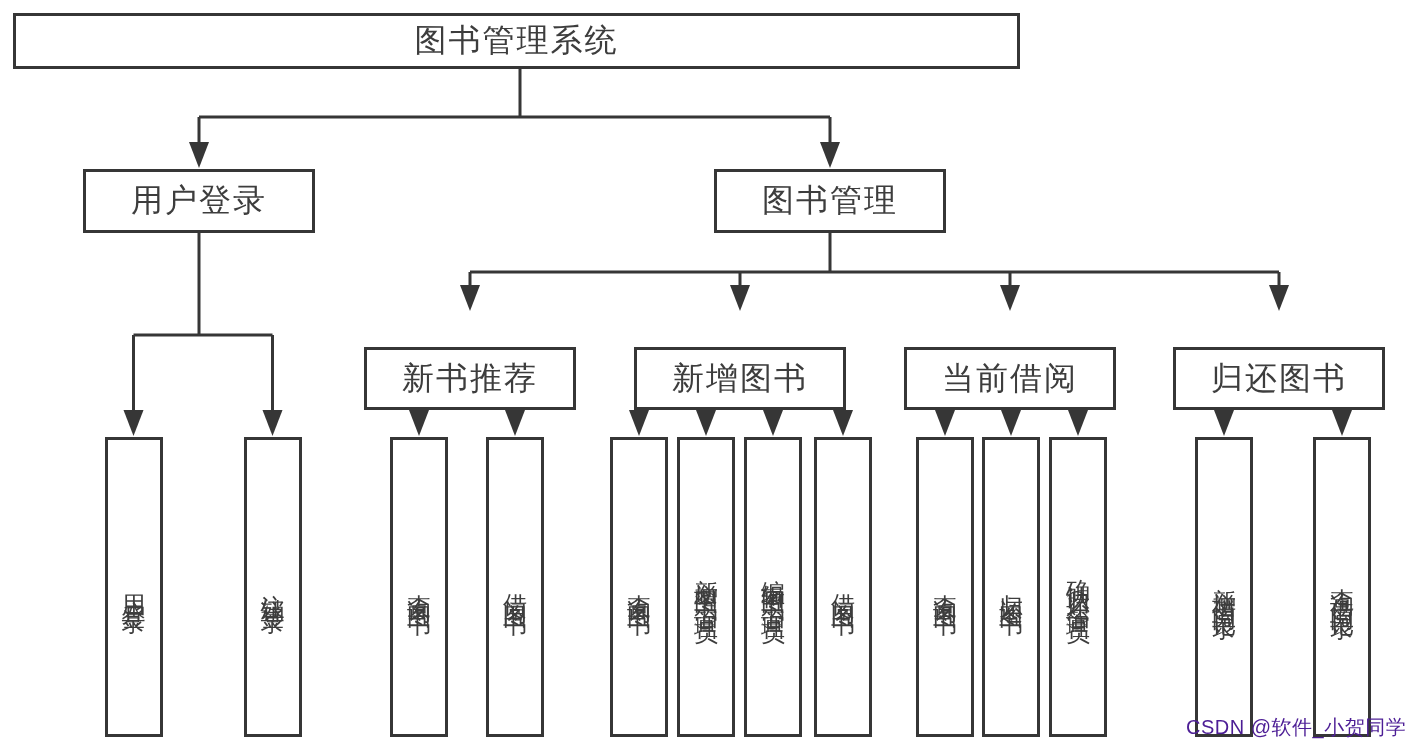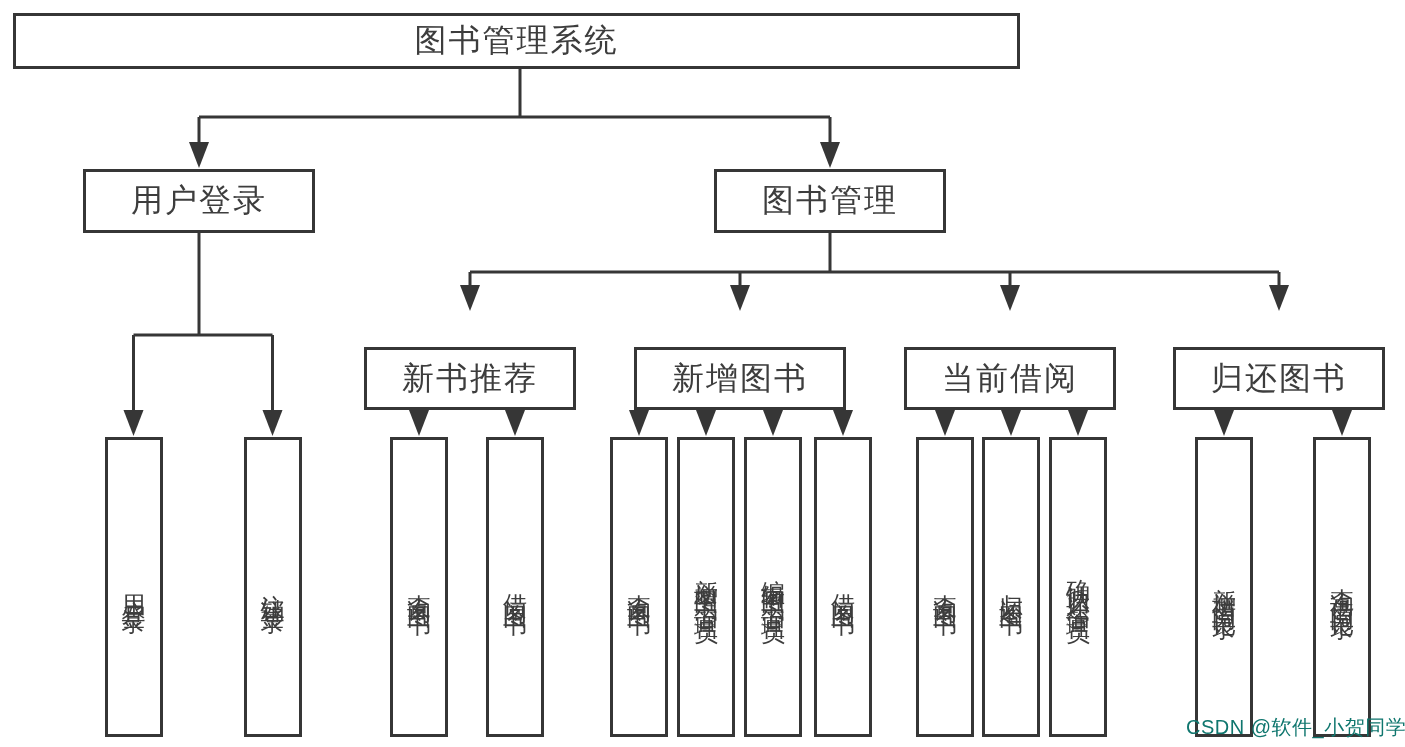--- a/index.html
+++ b/index.html
@@ -17,21 +17,21 @@
   .root  { left:13px;  top:13px;  width:1007px; height:56px; }
   .lvl1  { top:169px; width:232px; height:64px; }
   .lvl2  { top:312px; width:212px; height:63px;margin-top:35px; }
   .leaf  { top:437px; width:58px;  height:300px; }
   .vtext {
     writing-mode:vertical-rl; text-orientation:mixed;
     font-size:24px; letter-spacing:6px; white-space:nowrap;
   }
   .watermark {
     position:absolute; left:1186px; top:714px; z-index:3;
-    font-size:20px; color:#0f766e; letter-spacing:0.5px; white-space:nowrap;
+    font-size:20px; color:#4c1d95; letter-spacing:0.5px; white-space:nowrap;
   }
 </style>
 </head>
 <body>
 
 <div class="canvas">
 
   <svg class="connectors" width="1405" height="747" viewBox="0 0 1405 747">
     <path fill="none" stroke="#363636" stroke-width="3" d="M520 69 V117 M199 117 H830 M199 117 V144 M830 117 V144
              M830 233 V272 M470 272 H1279 M470 272 V287 M740 272 V287 M1010 272 V287 M1279 272 V287

